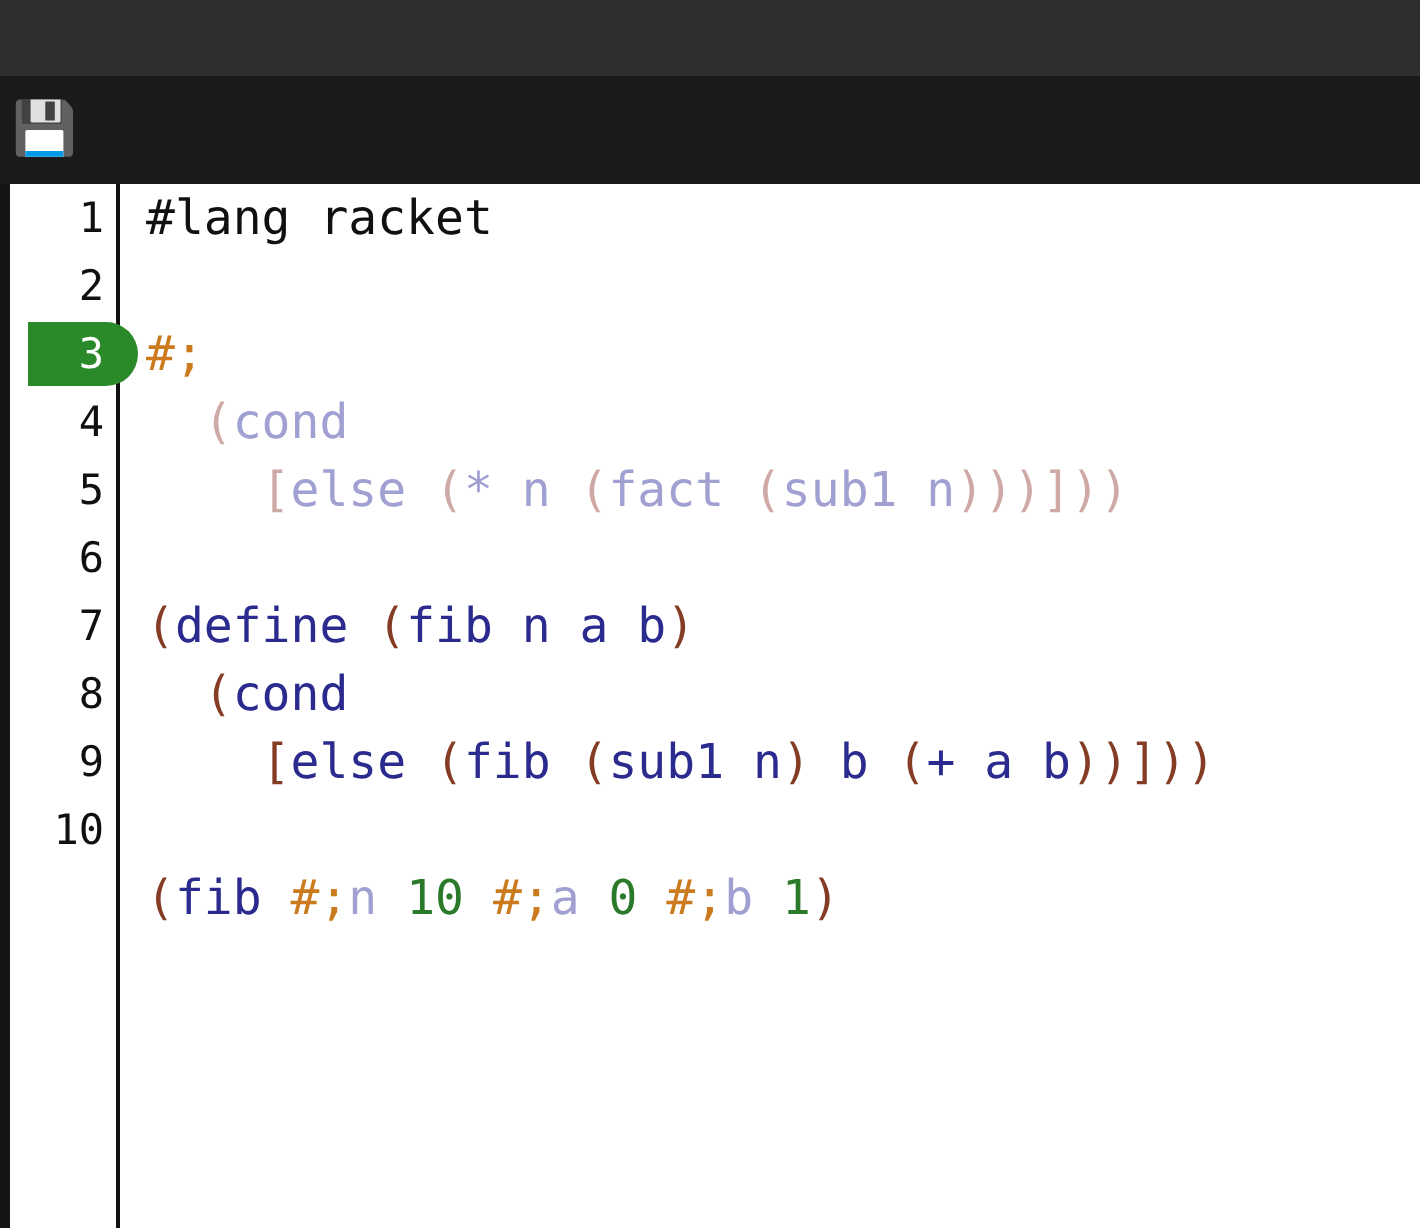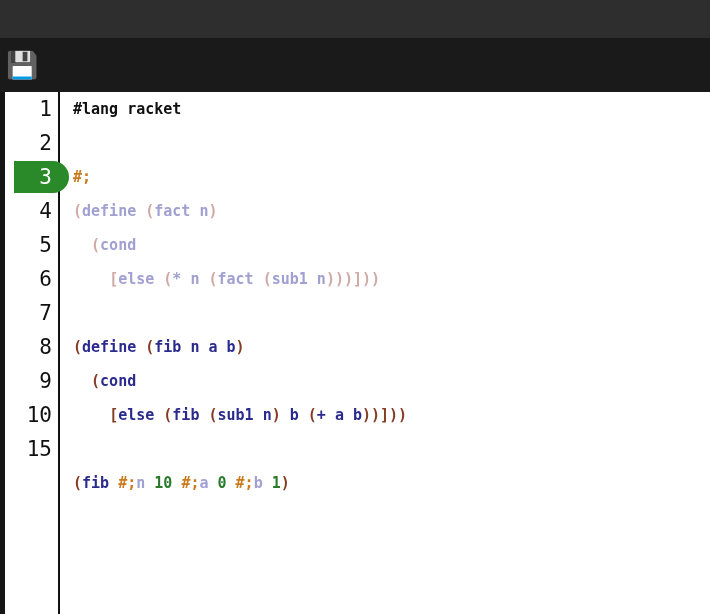--- a/index.html
+++ b/index.html
@@ -108,25 +108,24 @@
   .code {
     flex: 1 1 auto;
     position: relative;
     padding-left: 13px;
     box-sizing: border-box;
     overflow: hidden;
   }
   .code-line {
     height: 34px;
     line-height: 34px;
-    font-size: 15px;
+    font-size: 24px;
     font-family: "DejaVu Sans Mono", monospace;
     white-space: pre;
     color: #101010;
-    font-weight: bold;
   }
 
   
   .t-plain  { color: #101010; }
   .t-paren  { color: #843c24; }
   .t-id     { color: #2b2b8f; }
   .t-num    { color: #2a7a2a; }
   .t-hash   { color: #cc7a1e; }
 
   
@@ -151,27 +150,25 @@
           <div class="gutter-line"><span class="num">1</span></div>
           <div class="gutter-line"><span class="num">2</span></div>
           <div class="gutter-line current"><span class="num">3</span></div>
           <div class="gutter-line"><span class="num">4</span></div>
           <div class="gutter-line"><span class="num">5</span></div>
           <div class="gutter-line"><span class="num">6</span></div>
           <div class="gutter-line"><span class="num">7</span></div>
           <div class="gutter-line"><span class="num">8</span></div>
           <div class="gutter-line"><span class="num">9</span></div>
           <div class="gutter-line"><span class="num">10</span></div>
-          <div class="gutter-line"><span class="num">15</span></div>
         </div>
       <div class="code" id="code">
           <div class="code-line"><span class="t-plain">#lang racket</span></div>
           <div class="code-line">&nbsp;</div>
           <div class="code-line"><span class="t-hash">#;</span></div>
-          <div class="code-line"><span class="f-paren">(</span><span class="f-id">define</span><span class="f-id"> </span><span class="f-paren">(</span><span class="f-id">fact n</span><span class="f-paren">)</span></div>
           <div class="code-line"><span class="f-id">  </span><span class="f-paren">(</span><span class="f-id">cond</span></div>
           <div class="code-line"><span class="f-id">    </span><span class="f-paren">[</span><span class="f-id">else</span><span class="f-id"> </span><span class="f-paren">(</span><span class="f-id">* n</span><span class="f-id"> </span><span class="f-paren">(</span><span class="f-id">fact</span><span class="f-id"> </span><span class="f-paren">(</span><span class="f-id">sub1 n</span><span class="f-paren">)))]))</span></div>
           <div class="code-line">&nbsp;</div>
           <div class="code-line"><span class="t-paren">(</span><span class="t-id">define</span><span class="t-id"> </span><span class="t-paren">(</span><span class="t-id">fib n a b</span><span class="t-paren">)</span></div>
           <div class="code-line"><span class="t-id">  </span><span class="t-paren">(</span><span class="t-id">cond</span></div>
           <div class="code-line"><span class="t-id">    </span><span class="t-paren">[</span><span class="t-id">else</span><span class="t-id"> </span><span class="t-paren">(</span><span class="t-id">fib</span><span class="t-id"> </span><span class="t-paren">(</span><span class="t-id">sub1 n</span><span class="t-paren">)</span><span class="t-id"> b </span><span class="t-paren">(</span><span class="t-id">+ a b</span><span class="t-paren">))]))</span></div>
           <div class="code-line">&nbsp;</div>
           <div class="code-line"><span class="t-paren">(</span><span class="t-id">fib</span><span class="t-id"> </span><span class="t-hash">#;</span><span class="f-id">n</span><span class="t-id"> </span><span class="t-num">10</span><span class="t-id"> </span><span class="t-hash">#;</span><span class="f-id">a</span><span class="t-id"> </span><span class="t-num">0</span><span class="t-id"> </span><span class="t-hash">#;</span><span class="f-id">b</span><span class="t-id"> </span><span class="t-num">1</span><span class="t-paren">)</span></div>
           <div class="code-line">&nbsp;</div>
         </div>

